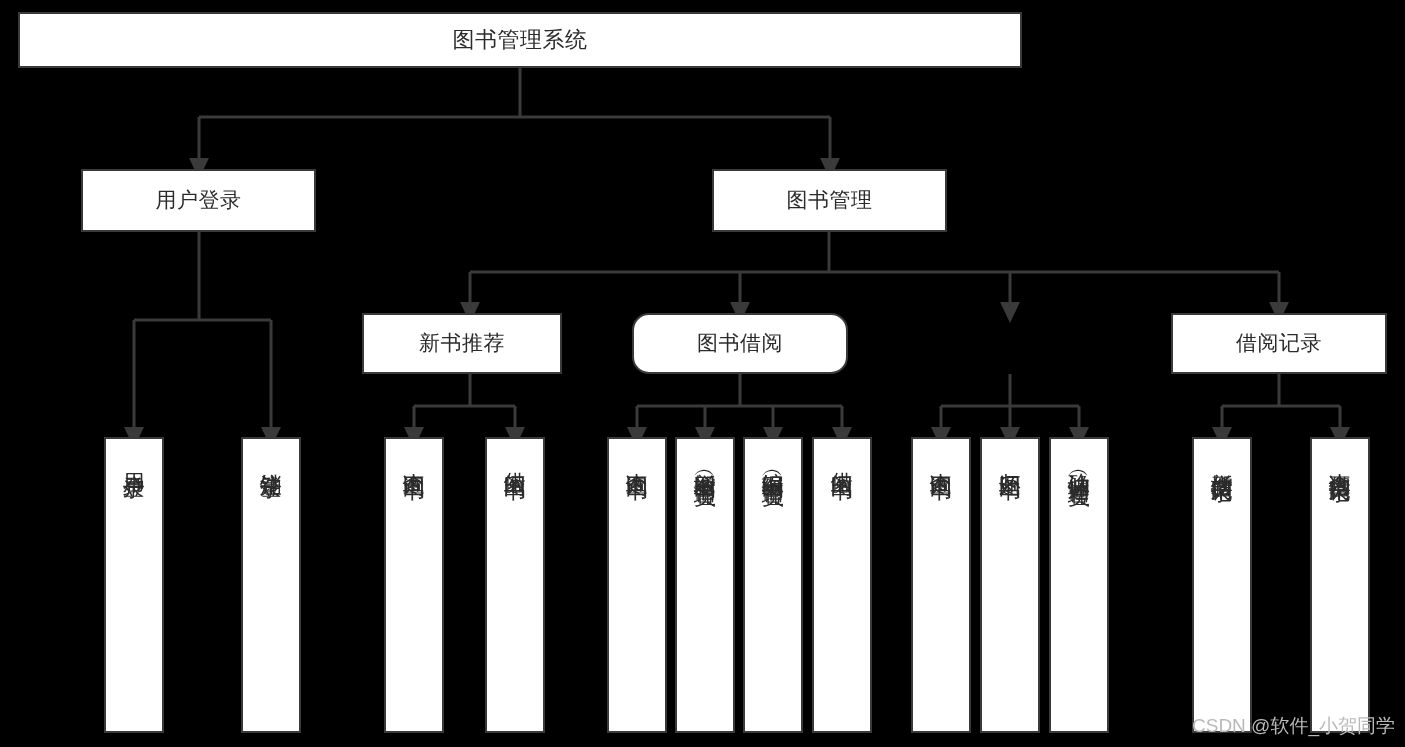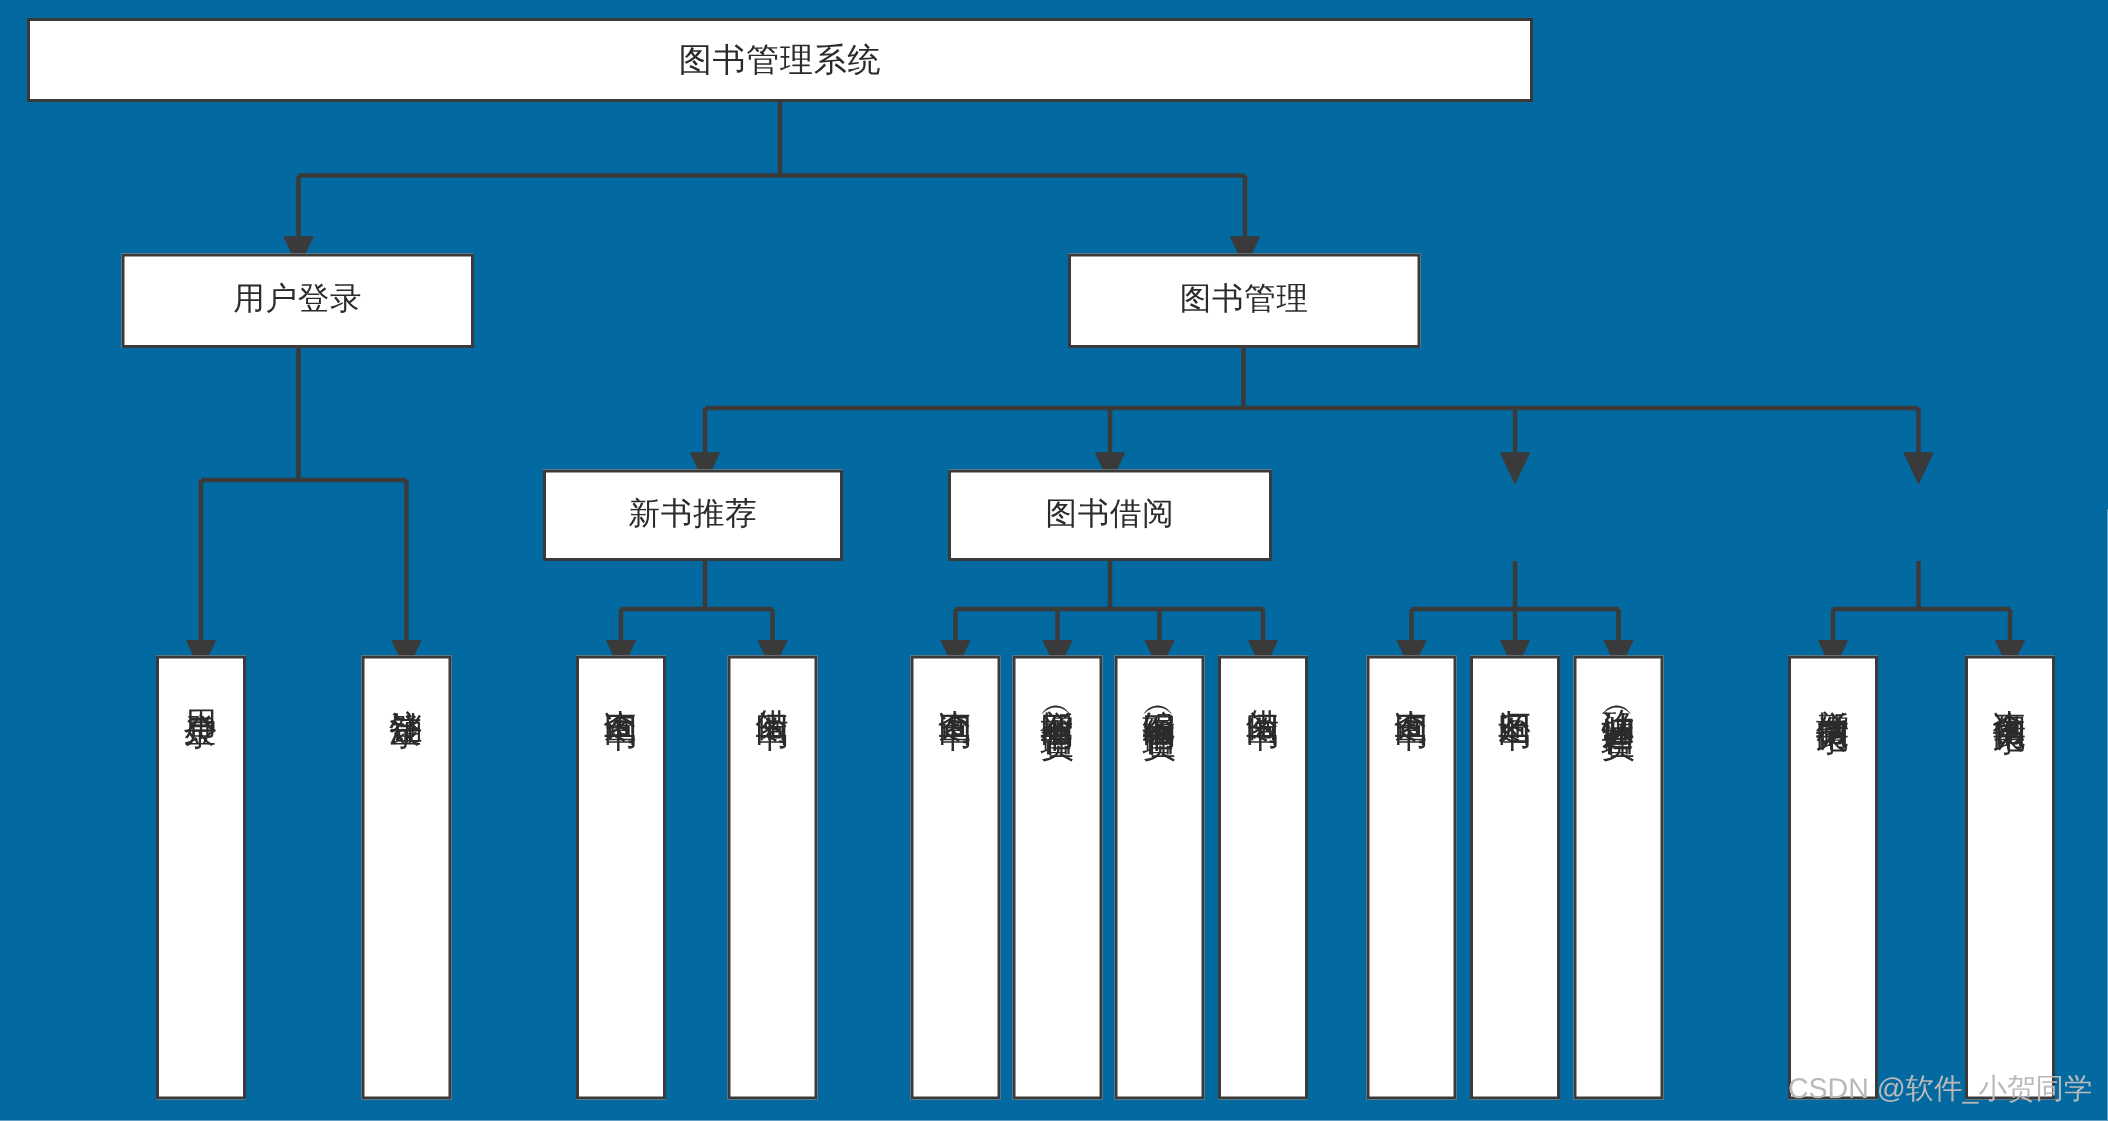--- a/index.html
+++ b/index.html
@@ -11,21 +11,21 @@
     width: 1405px;
     height: 747px;
     font-family: "Liberation Sans", "DejaVu Sans", sans-serif;
     overflow: hidden;
     position: relative;
   }
   #canvas {
     position: relative;
     width: 1405px;
     height: 747px;
-    background: #0369a1;
+    background: #000000;
   }
   svg.edges {
     position: absolute;
     left: 0;
     top: 0;
     width: 1405px;
     height: 747px;
     pointer-events: none;
   }
   .node {
@@ -141,25 +141,28 @@
   </div>
 
   <div class="node horiz" style="left:712px; top:169px; width:235px; height:63px;">
     <span class="label">图书管理</span>
   </div>
 
   <div class="node horiz" style="left:362px; top:313px; width:200px; height:61px;">
     <span class="label">新书推荐</span>
   </div>
 
-  <div class="node horiz" style="left:632px; top:313px; width:216px; height:61px;">
+  <div class="node horiz" style="left:632px; top:313px; width:216px; height:61px;border-radius:17px;">
     <span class="label">图书借阅</span>
   </div>
 
 
+  <div class="node horiz" style="left:1171px; top:313px; width:216px; height:61px;">
+    <span class="label">借阅记录</span>
+  </div>
 
   <div class="node vert" style="left:104px; top:437px; width:60px; height:296px;">
     <span class="label">用户登录</span>
   </div>
 
   <div class="node vert" style="left:241px; top:437px; width:60px; height:296px;">
     <span class="label">注销登录</span>
   </div>
 
   <div class="node vert" style="left:384px; top:437px; width:60px; height:296px;">

